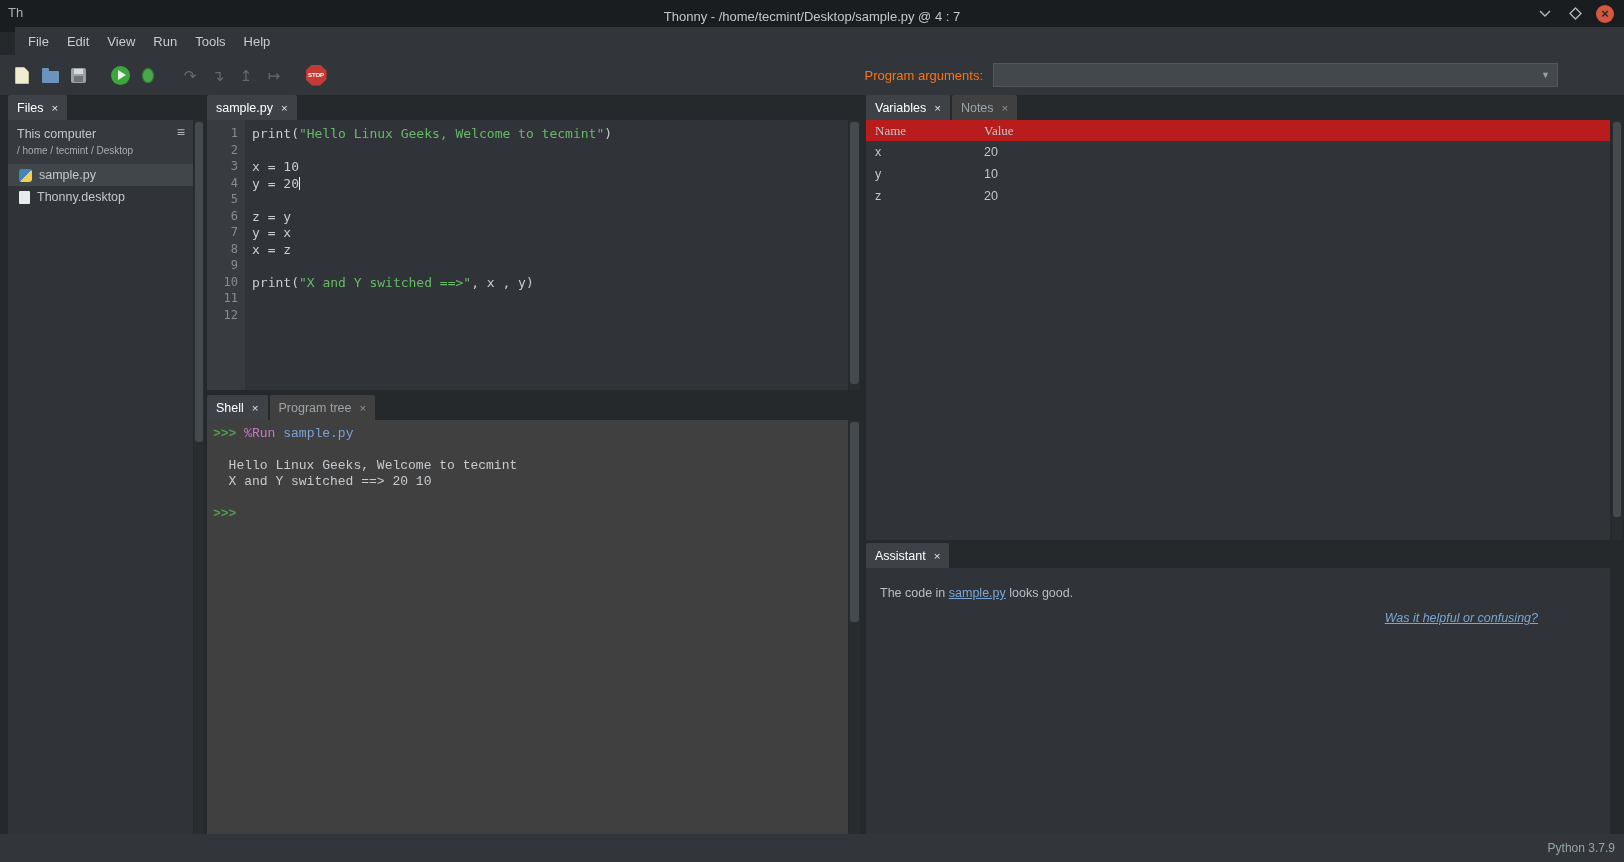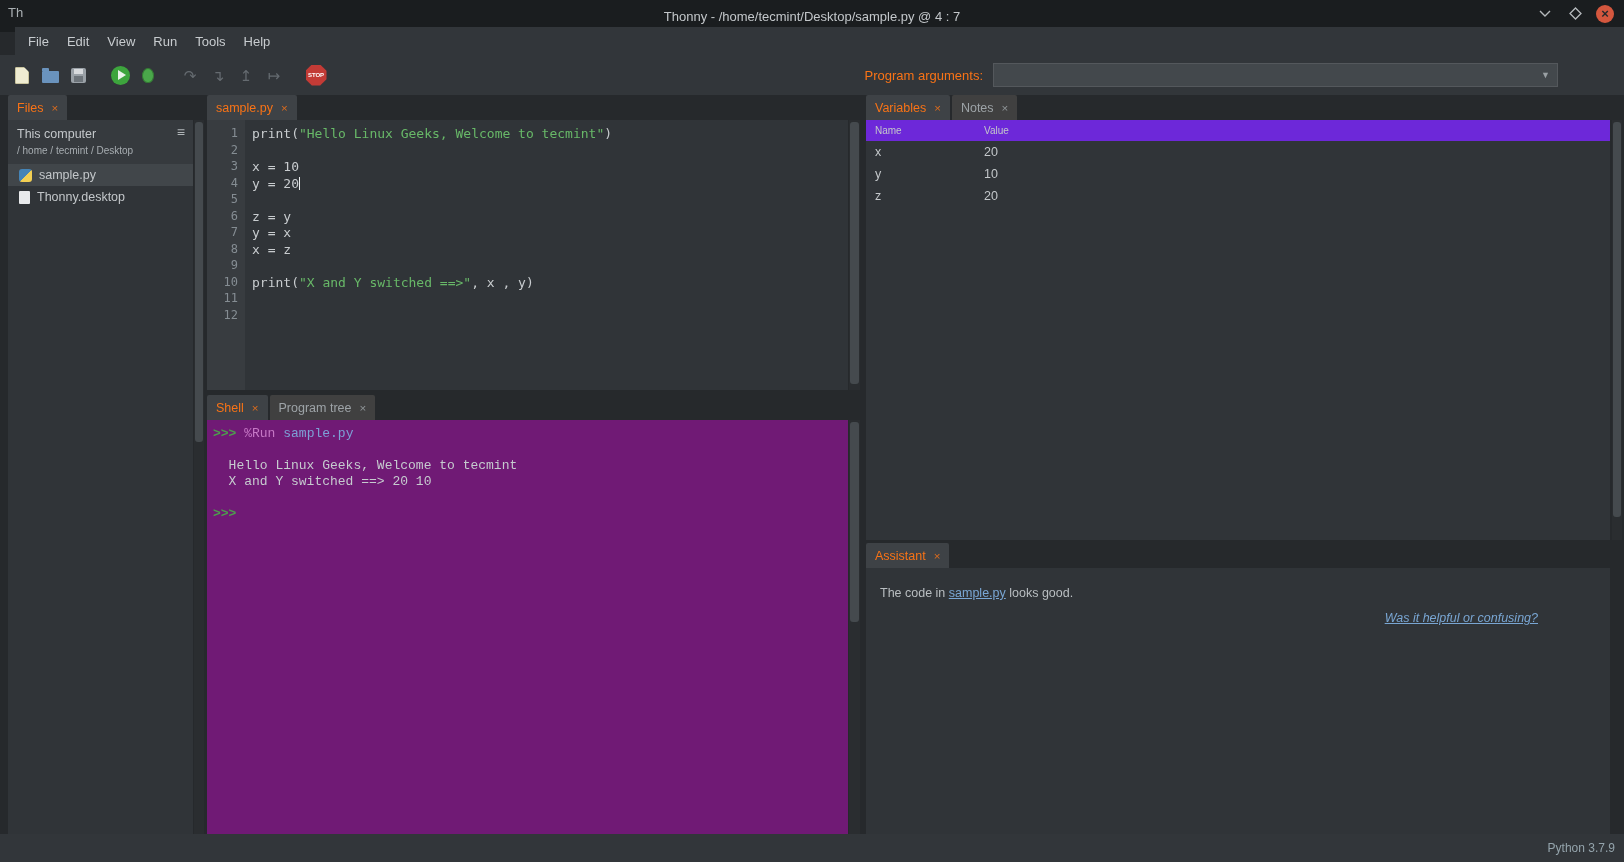--- a/index.html
+++ b/index.html
@@ -40,21 +40,21 @@
 
   .prog-args { position:absolute; right:66px; top:55px; height:40px; display:flex; align-items:center; gap:10px; }
   .prog-args .pa-label { font-size:13px; color:#f97316; }
   .prog-input { width:565px; height:24px; background:#43484c; border:1px solid #54585c; display:flex; align-items:center; }
   .prog-input input { flex:1; height:100%; background:transparent; border:none; outline:none; color:#d3d6d8; font-size:13px; padding:0 6px; font-family:"Liberation Sans",sans-serif; }
   .prog-input .chev { color:#9aa0a4; font-size:9px; padding:0 7px; }
 
   
   .tabs-row { position:absolute; display:flex; gap:2px; height:25px; align-items:flex-end; }
   .tab { display:flex; align-items:center; gap:8px; padding:0 9px; height:25px; background:#404040; color:#9da3a7; font-size:12.5px; border-radius:2px 2px 0 0; cursor:default; }
-  .tab.active { background:#3e4246; color:#f97316; }
+  .tab.active { background:#3e4246; color:#ffffff; }
   .tab .x { font-size:11.5px; color:inherit; opacity:0.85; }
 
   
   .files-body { position:absolute; left:8px; top:120px; width:185px; height:717px; background:#303438; font-size:12.5px; }
   .files-header { background:#363a3e; padding:7px 9px 8px 9px; position:relative; }
   .files-root { color:#c3c7ca; }
   .files-path { color:#a7adb1; font-size:10px; margin-top:4px; }
   .files-menu { position:absolute; right:8px; top:4px; color:#b0b5b8; font-size:14px; }
   .file-row { display:flex; align-items:center; gap:7px; height:22px; padding-left:11px; color:#c3c7ca; cursor:default; }
   .file-row.selected { background:#41464a; }
@@ -69,30 +69,30 @@
   .editor-body { position:absolute; left:207px; top:120px; width:641px; height:270px; background:#303438; display:flex; overflow:hidden; }
   .gutter { width:38px; background:#383c40; padding:6px 0; }
   .ln { height:16.5px; line-height:16.5px; font:12px "DejaVu Sans Mono",monospace; color:#858d93; text-align:right; padding-right:7px; }
   .codearea { flex:1; padding:6px 0 0 7px; }
   .cl { height:16.5px; line-height:16.5px; font:13px "DejaVu Sans Mono",monospace; white-space:pre; color:#c8cccf; }
   .tok-code { color:#c8cccf; }
   .tok-string { color:#68b868; }
   .caret { display:inline-block; width:1.5px; height:13px; background:#e9ebec; vertical-align:-2px; }
 
   
-  .shell-body { position:absolute; left:207px; top:420px; width:641px; height:417px; background:#701a75; padding:6px 0 0 6px; overflow:hidden; }
+  .shell-body { position:absolute; left:207px; top:420px; width:641px; height:417px; background:#404040; padding:6px 0 0 6px; overflow:hidden; }
   .sl { height:16px; line-height:16px; font:13px "Liberation Mono","DejaVu Sans Mono",monospace; white-space:pre; }
   .tok-prompt { color:#4d9e4d; font-weight:bold; }
   .tok-magic { color:#c678c6; }
   .tok-arg { color:#7da0d6; }
   .tok-output { color:#c6cbcf; }
 
   
   .vars-body { position:absolute; left:866px; top:120px; width:744px; height:420px; background:#303438; }
-  .var-header { display:flex; height:21px; background:#6d28d9; align-items:center; font-size:10px; color:#c3c7ca; }
+  .var-header { display:flex; height:21px; background:#b91c1c; align-items:center; font-size:13px; color:#c3c7ca;font-family:Liberation Serif, serif; }
   .var-row { display:flex; height:22px; align-items:center; font-size:12.5px; color:#c3c7ca; cursor:default; }
   .vc-name { width:118px; padding-left:9px; }
   .vc-value { flex:1; }
 
   
   .assistant-body { position:absolute; left:866px; top:568px; width:744px; height:269px; background:#303438; padding:18px 14px 0 14px; font-size:12.5px; color:#b9bec1; }
   .as-line { margin-bottom:11px; }
   .as-line.italic { font-style:italic; }
   .as-link { color:#79a6d3; text-decoration:underline; cursor:pointer; }
   .feedback { text-align:right; padding-right:58px; margin-top:4px; font-style:italic; }

